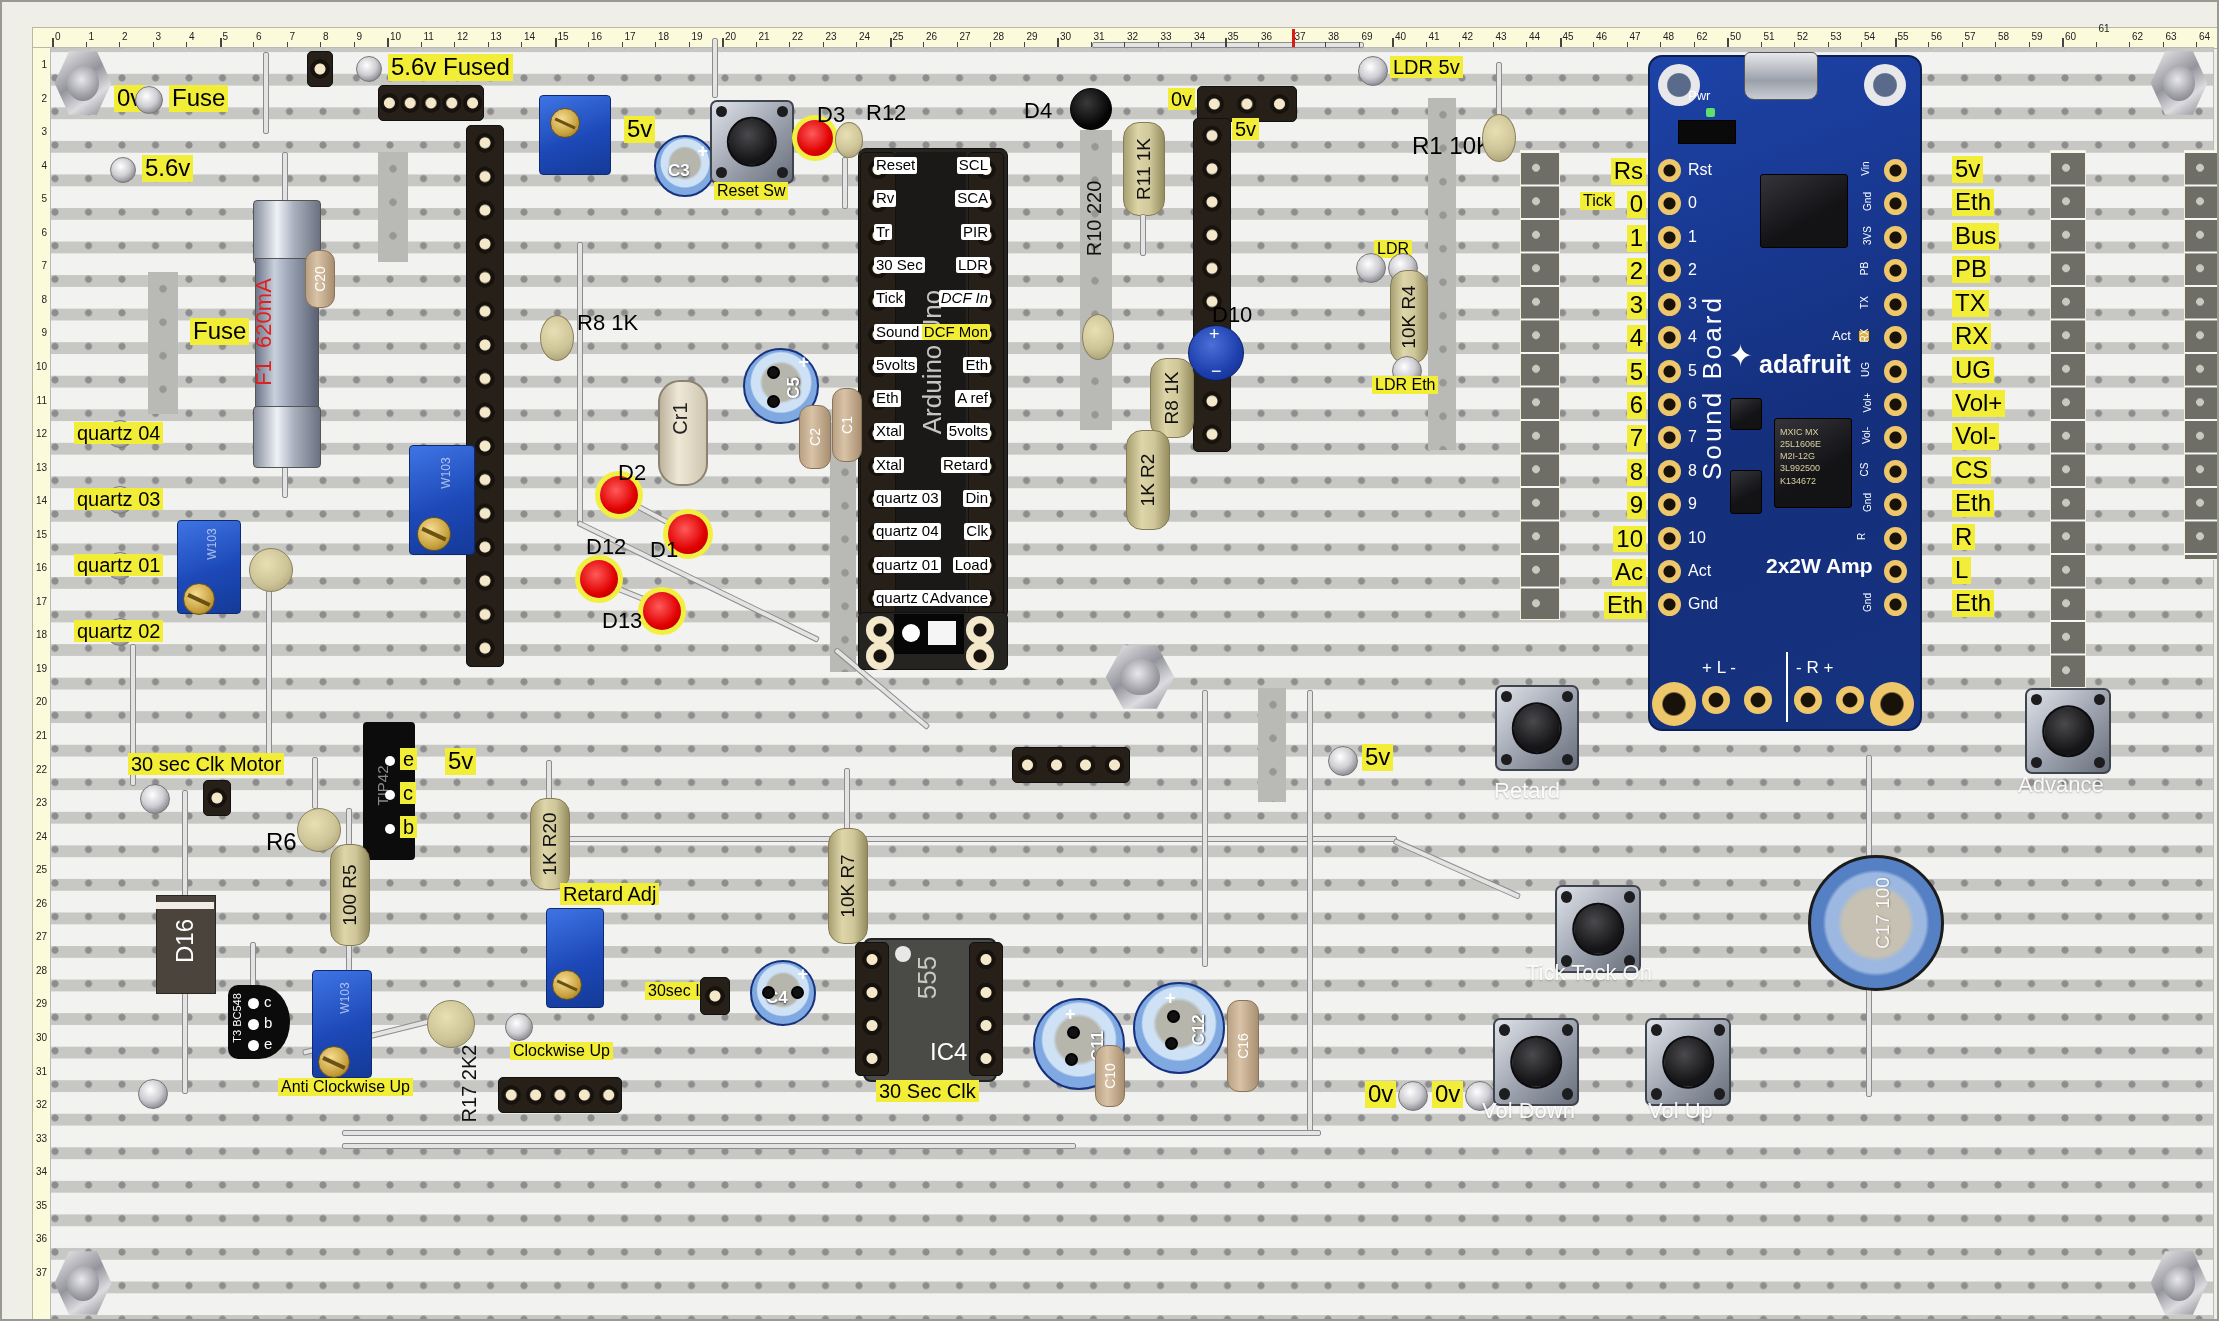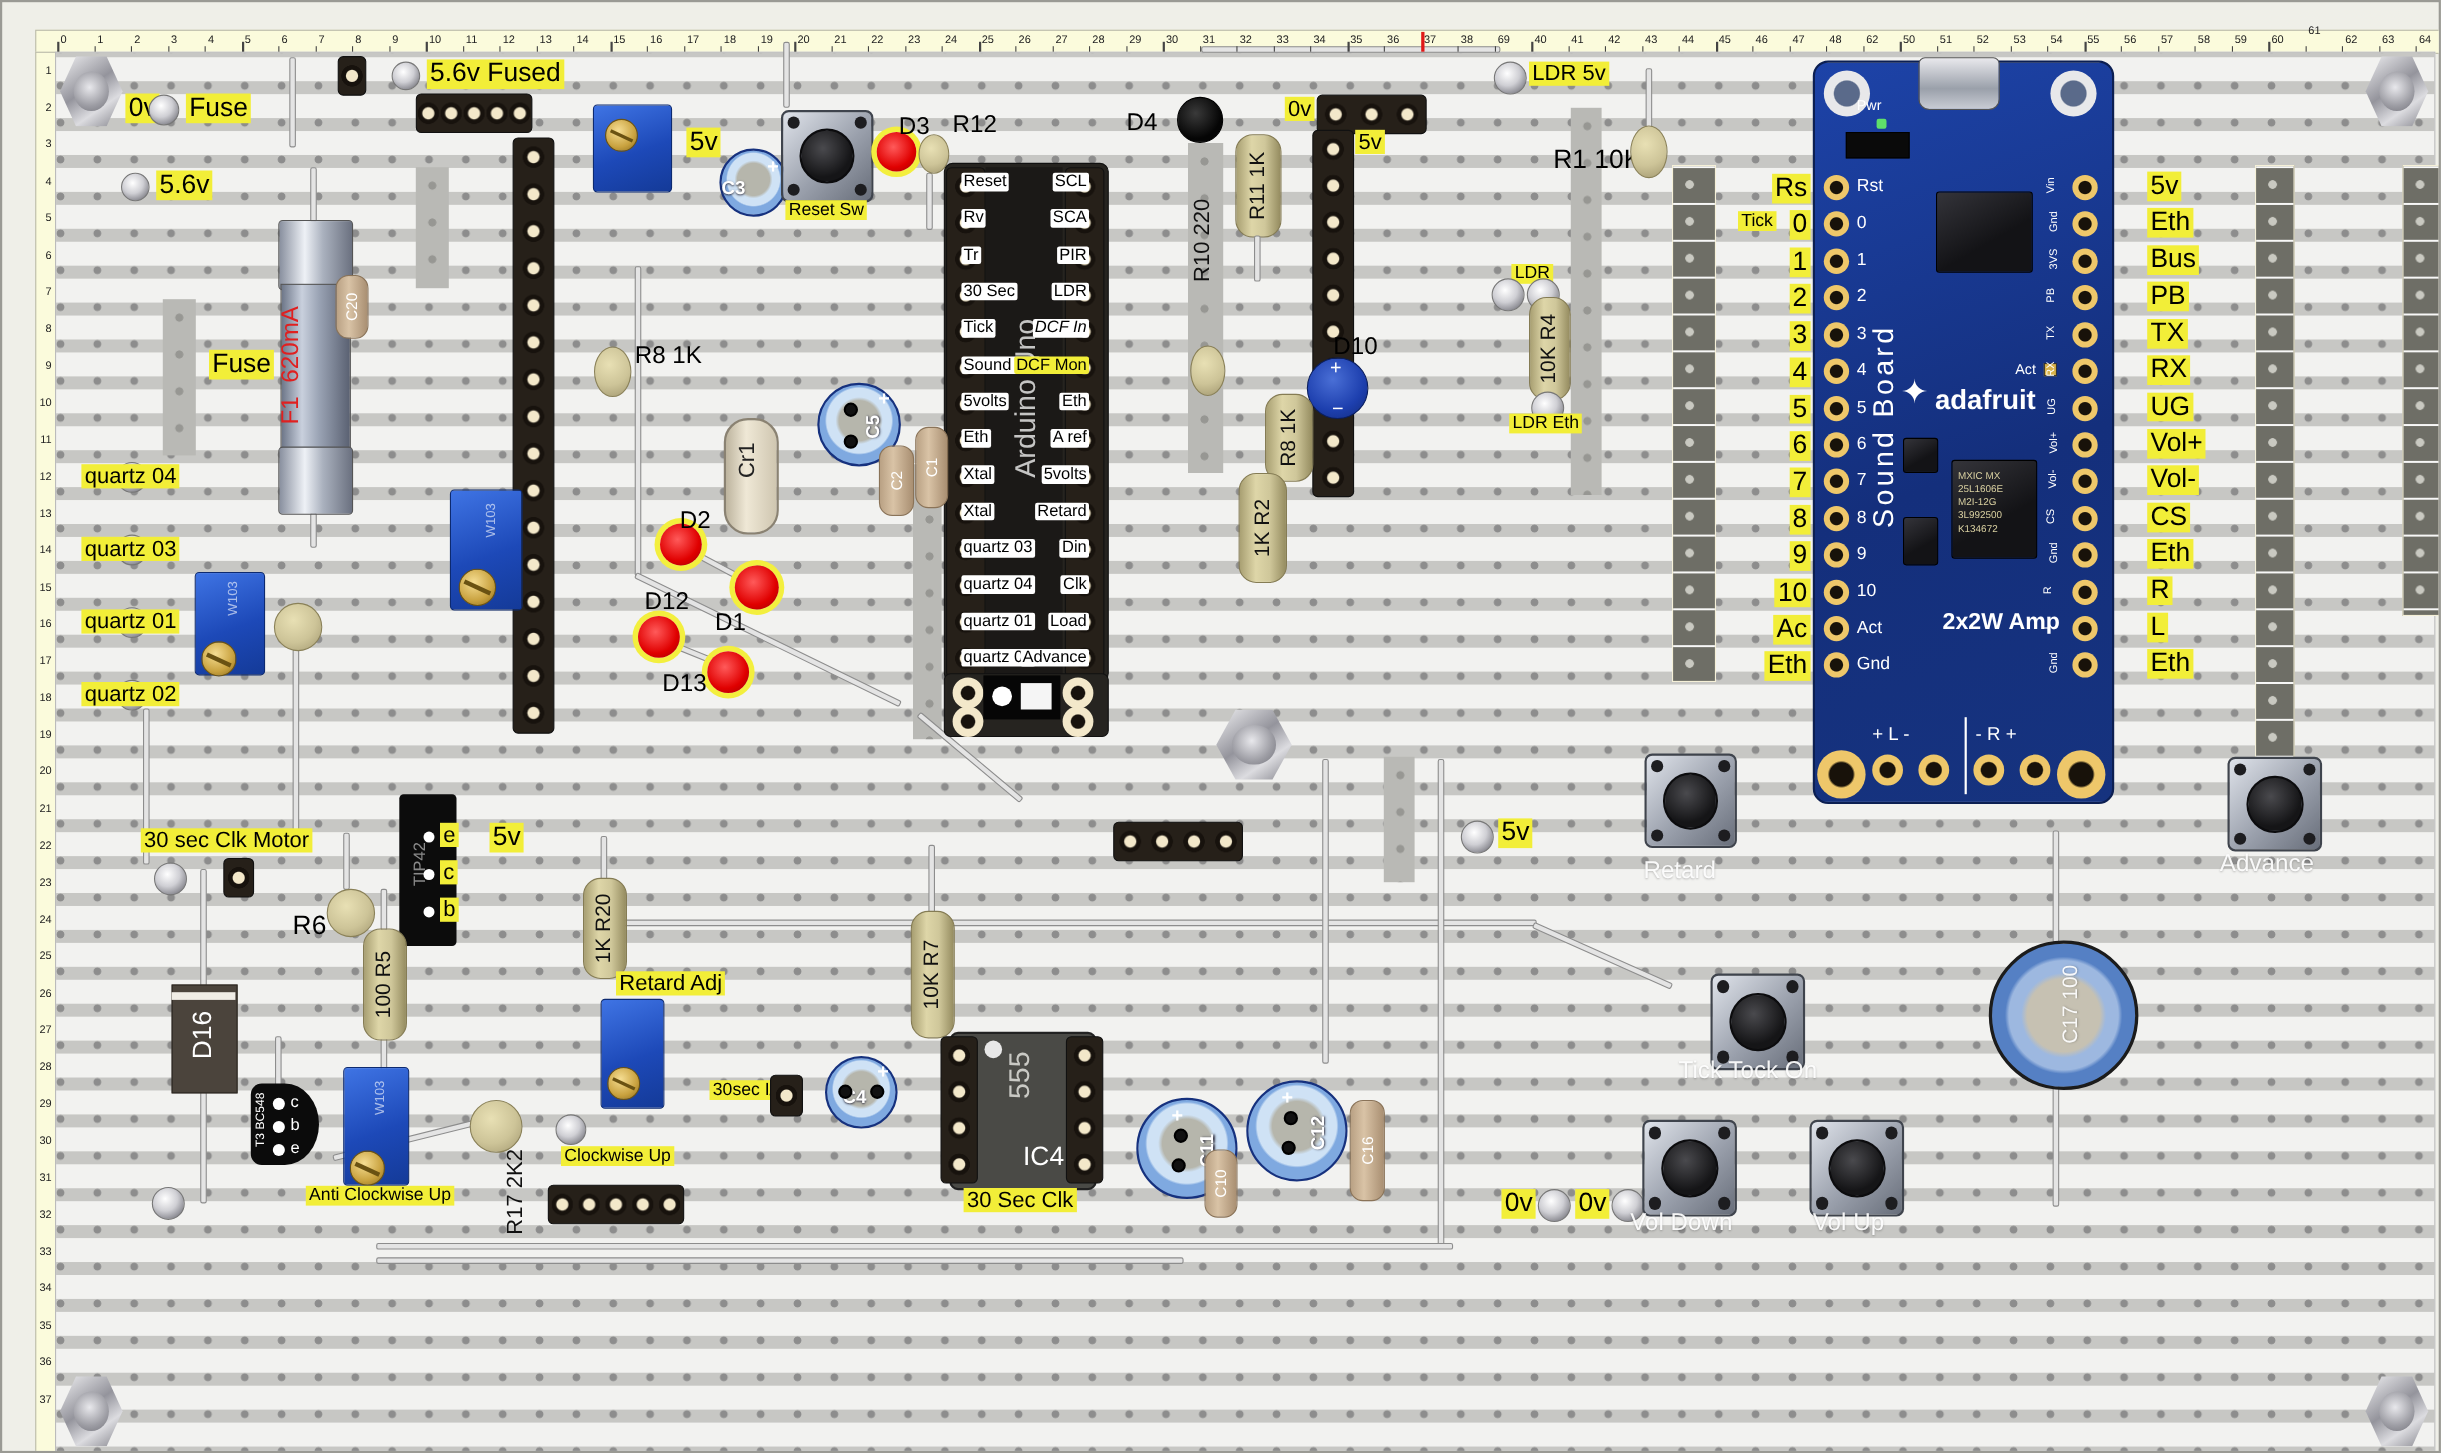--- a/index.html
+++ b/index.html
@@ -160,21 +160,21 @@
   <div class="screw" style="left:415px;top:515px;width:32px;height:32px;"></div>
   <div class="bead" style="left:247px;top:546px;width:42px;height:42px;"></div>
 
   <div class="bead" style="left:538px;top:313px;width:32px;height:44px;"></div>
   <div class="bl" style="left:575px;top:308px;font-size:22px;">R8 1K</div>
 
   <div class="tpot" style="left:537px;top:93px;width:70px;height:78px;"></div>
   <div class="screw" style="left:548px;top:106px;width:28px;height:28px;"></div>
   <div class="yl yl-lg" style="left:622px;top:114px;">5v</div>
   <div class="cap" style="left:652px;top:133px;width:58px;height:58px;">
-      <span class="cl" style="left:0;top:24px;">C3</span>
+      <span class="cl" style="left:12px;top:24px;">C3</span>
       <span class="plus" style="right:6px;top:4px;">+</span>
     </div>
   <div class="btn" style="left:708px;top:98px;width:80px;height:80px;">
       <span class="c"></span>
       <span class="d" style="left:4px;top:4px;"></span>
       <span class="d" style="right:4px;top:4px;"></span>
       <span class="d" style="left:4px;bottom:4px;"></span>
       <span class="d" style="right:4px;bottom:4px;"></span>
     </div>
   <div class="yl yl-sm" style="left:712px;top:180px;">Reset Sw</div>
@@ -209,21 +209,21 @@
   <div class="tancap" style="left:797px;top:403px;width:30px;height:62px;">
       <span class="rot">C2</span>
     </div>
   <div class="tancap" style="left:830px;top:386px;width:28px;height:72px;">
       <span class="rot">C1</span>
     </div>
 
   <div class="led" style="left:598px;top:474px;width:38px;height:38px;"></div>
   <div class="bl" style="left:616px;top:458px;font-size:22px;">D2</div>
   <div class="led" style="left:666px;top:512px;width:40px;height:40px;"></div>
-  <div class="bl" style="left:648px;top:535px;font-size:22px;margin-top:16px;">D1</div>
+  <div class="bl" style="left:648px;top:535px;font-size:22px;">D1</div>
   <div class="led" style="left:578px;top:558px;width:38px;height:38px;"></div>
   <div class="bl" style="left:584px;top:532px;font-size:22px;">D12</div>
   <div class="led" style="left:641px;top:590px;width:38px;height:38px;"></div>
   <div class="bl" style="left:600px;top:606px;font-size:22px;">D13</div>
 
   <div class="abs" style="left:1068px;top:86px;width:40px;height:40px;border-radius:50%;background:radial-gradient(circle at 40% 35%,#3a3a3a,#050505 65%);border:1px solid #000;"></div>
   <div class="bl" style="left:1022px;top:96px;font-size:22px;">D4</div>
   <div class="abs rot" style="left:1032px;top:205px;width:120px;color:#111;font-size:20px;text-align:center;">R10 220</div>
   <div class="bead" style="left:1080px;top:312px;width:30px;height:44px;"></div>
 

